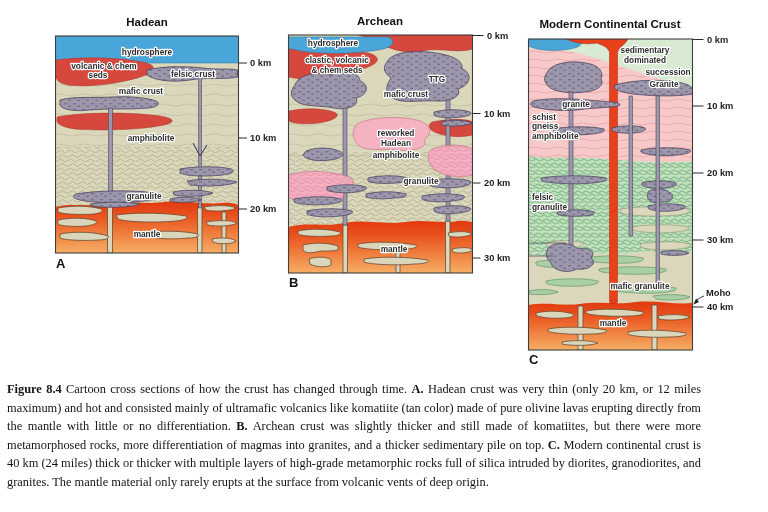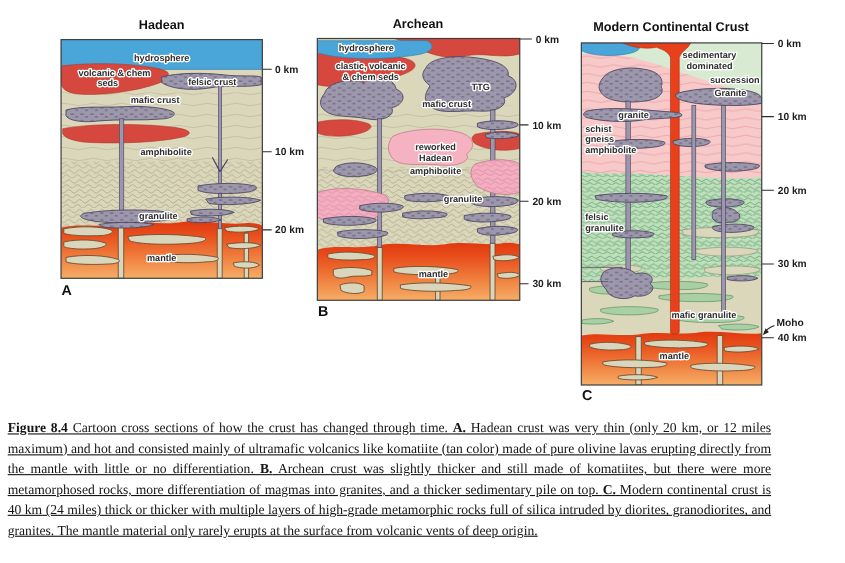--- a/index.html
+++ b/index.html
@@ -19,21 +19,21 @@
   .gray   { fill:url(#texGray); stroke:#4b4560; stroke-width:.8px; }
   .stem   { fill:#9d97ac; stroke:#4b4560; stroke-width:.6px; }
   .red    { fill:#d6483e; stroke:#a5372c; stroke-width:.5px; }
   .blue   { fill:#4aa6d8; stroke:#2f7fad; stroke-width:.6px; }
   .pinksm { fill:#f5b2c0; stroke:#c5758e; stroke-width:.7px; }
   .pinktex{ fill:url(#texPink); stroke:#c5758e; stroke-width:.7px; }
   .tanlens{ fill:#dbd7bb; stroke:#8d9278; stroke-width:.6px; }
   .glens  { fill:#a9d0a4; stroke:#568b60; stroke-width:.6px; }
   .caption { position:absolute; left:0; top:380px; width:708px; box-sizing:border-box;
              padding:0 7px; font:12.4px/1.5 "Liberation Serif", serif; text-align:justify;
-             color:#141414;text-decoration:underline; }
+             color:#141414; }
 </style>
 </head>
 <body>
 
 <div id="page">
 <svg id="figure-svg" width="768" height="372" viewBox="0 0 768 372">
   <defs>
     <linearGradient id="mg" x1="0" y1="0" x2="0" y2="1">
       <stop offset="0" stop-color="#e1380f"></stop>
           <stop offset="0.25" stop-color="#e94f1c"></stop>

